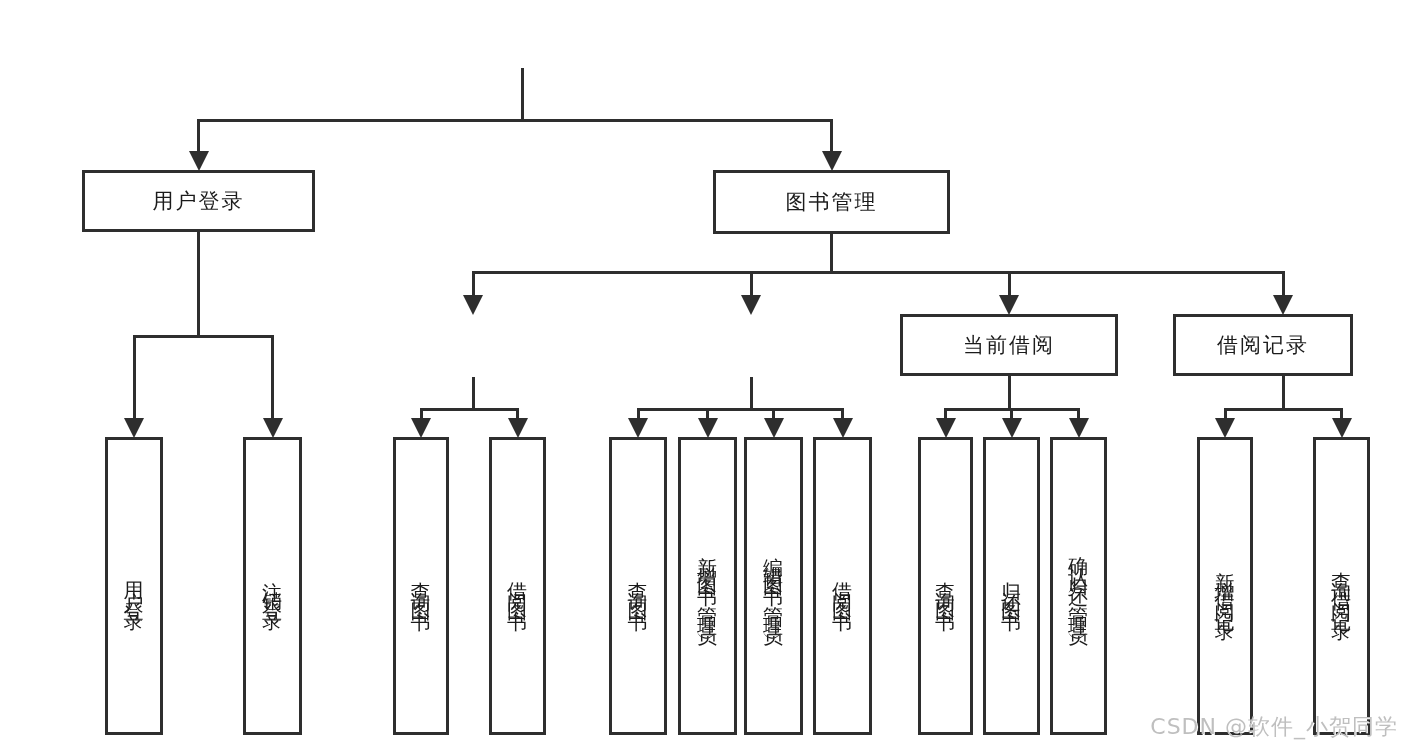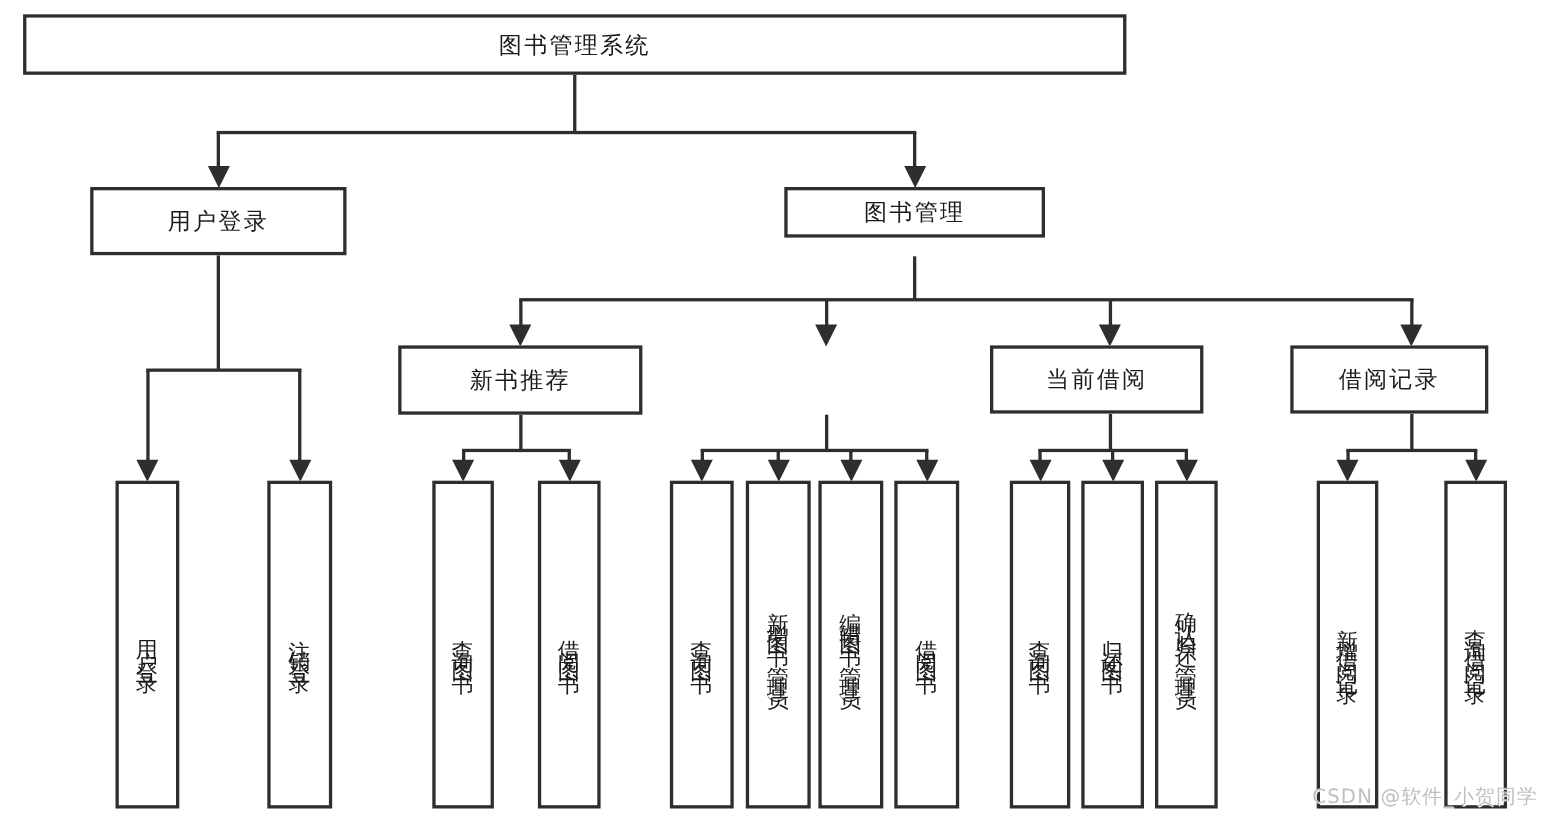--- a/index.html
+++ b/index.html
@@ -51,36 +51,33 @@
     height: 0;
     border-left: 10px solid transparent;
     border-right: 10px solid transparent;
     border-top: 20px solid #2e2e2e;
     z-index: 1;
   }
   .watermark {
     position: absolute;
     right: 7px;
     top: 712px;
-    font-size: 18px;
+    font-size: 22px;
     color: #bfbfbf;
     text-shadow: 1px 1px 0 #ffffff;
     letter-spacing: 1px;
     z-index: 3;
     white-space: nowrap;
   }
 </style>
 </head>
 <body>
 
 <div id="canvas">
   <div class="watermark">CSDN @软件_小贺同学</div>
-<div class="box" style="left: 21px; top: 13px; width: 1003px; height: 55px;">
-      <span class="lbl">图书管理系统</span>
-    </div>
     <div class="cline" style="left: 521px; top: 68px; width: 3px; height: 52px;"></div>
     <div class="cline" style="left: 197px; top: 118.5px; width: 636px; height: 3px;"></div>
     <div class="cline" style="left: 197px; top: 120px; width: 3px; height: 32px;"></div>
     <div class="arrowhead" style="left: 188.5px; top: 151px;"></div>
     <div class="box" style="left: 82px; top: 170px; width: 233px; height: 62px;">
       <span class="lbl">用户登录</span>
     </div>
     <div class="cline" style="left: 197px; top: 232px; width: 3px; height: 104px;"></div>
     <div class="cline" style="left: 132.5px; top: 334.5px; width: 141.5px; height: 3px;"></div>
     <div class="cline" style="left: 132.5px; top: 336px; width: 3px; height: 83px;"></div>
@@ -88,30 +85,27 @@
     <div class="box vbox" style="left: 105px; top: 437px; width: 58px; height: 298px;">
       <span class="lbl">用户登录</span>
     </div>
     <div class="cline" style="left: 271px; top: 336px; width: 3px; height: 83px;"></div>
     <div class="arrowhead" style="left: 262.5px; top: 418px;"></div>
     <div class="box vbox" style="left: 243px; top: 437px; width: 59px; height: 298px;">
       <span class="lbl">注销登录</span>
     </div>
     <div class="cline" style="left: 830px; top: 120px; width: 3px; height: 32px;"></div>
     <div class="arrowhead" style="left: 821.5px; top: 151px;"></div>
-    <div class="box" style="left: 713px; top: 170px; width: 237px; height: 46px;">
+    <div class="box" style="left: 713px; top: 170px; width: 237px; height: 64px;">
       <span class="lbl">图书管理</span>
     </div>
     <div class="cline" style="left: 830px; top: 233px; width: 3px; height: 39px;"></div>
     <div class="cline" style="left: 471.5px; top: 270.5px; width: 813px; height: 3px;"></div>
     <div class="cline" style="left: 471.5px; top: 272px; width: 3px; height: 24px;"></div>
     <div class="arrowhead" style="left: 463px; top: 295px;"></div>
-    <div class="box" style="left: 362px; top: 314px; width: 222px; height: 63px;">
-      <span class="lbl">新书推荐</span>
-    </div>
     <div class="cline" style="left: 471.5px; top: 377px; width: 3px; height: 32px;"></div>
     <div class="cline" style="left: 419.5px; top: 407.5px; width: 99.5px; height: 3px;"></div>
     <div class="cline" style="left: 419.5px; top: 409px; width: 3px; height: 10px;"></div>
     <div class="arrowhead" style="left: 411px; top: 418px;"></div>
     <div class="box vbox" style="left: 393px; top: 437px; width: 56px; height: 298px;">
       <span class="lbl">查询图书</span>
     </div>
     <div class="cline" style="left: 516px; top: 409px; width: 3px; height: 10px;"></div>
     <div class="arrowhead" style="left: 507.5px; top: 418px;"></div>
     <div class="box vbox" style="left: 489px; top: 437px; width: 57px; height: 298px;">
@@ -136,21 +130,21 @@
     <div class="box vbox" style="left: 744px; top: 437px; width: 59px; height: 298px;">
       <span class="lbl">编辑图书（管理员）</span>
     </div>
     <div class="cline" style="left: 841px; top: 409px; width: 3px; height: 10px;"></div>
     <div class="arrowhead" style="left: 832.5px; top: 418px;"></div>
     <div class="box vbox" style="left: 813px; top: 437px; width: 59px; height: 298px;">
       <span class="lbl">借阅图书</span>
     </div>
     <div class="cline" style="left: 1007.5px; top: 272px; width: 3px; height: 24px;"></div>
     <div class="arrowhead" style="left: 999px; top: 295px;"></div>
-    <div class="box" style="left: 900px; top: 314px; width: 194px; height: 62px;">
+    <div class="box" style="left: 900px; top: 314px; width: 218px; height: 62px;">
       <span class="lbl">当前借阅</span>
     </div>
     <div class="cline" style="left: 1007.5px; top: 376px; width: 3px; height: 33px;"></div>
     <div class="cline" style="left: 944px; top: 407.5px; width: 136px; height: 3px;"></div>
     <div class="cline" style="left: 944px; top: 409px; width: 3px; height: 10px;"></div>
     <div class="arrowhead" style="left: 935.5px; top: 418px;"></div>
     <div class="box vbox" style="left: 918px; top: 437px; width: 55px; height: 298px;">
       <span class="lbl">查询图书</span>
     </div>
     <div class="cline" style="left: 1010px; top: 409px; width: 3px; height: 10px;"></div>

